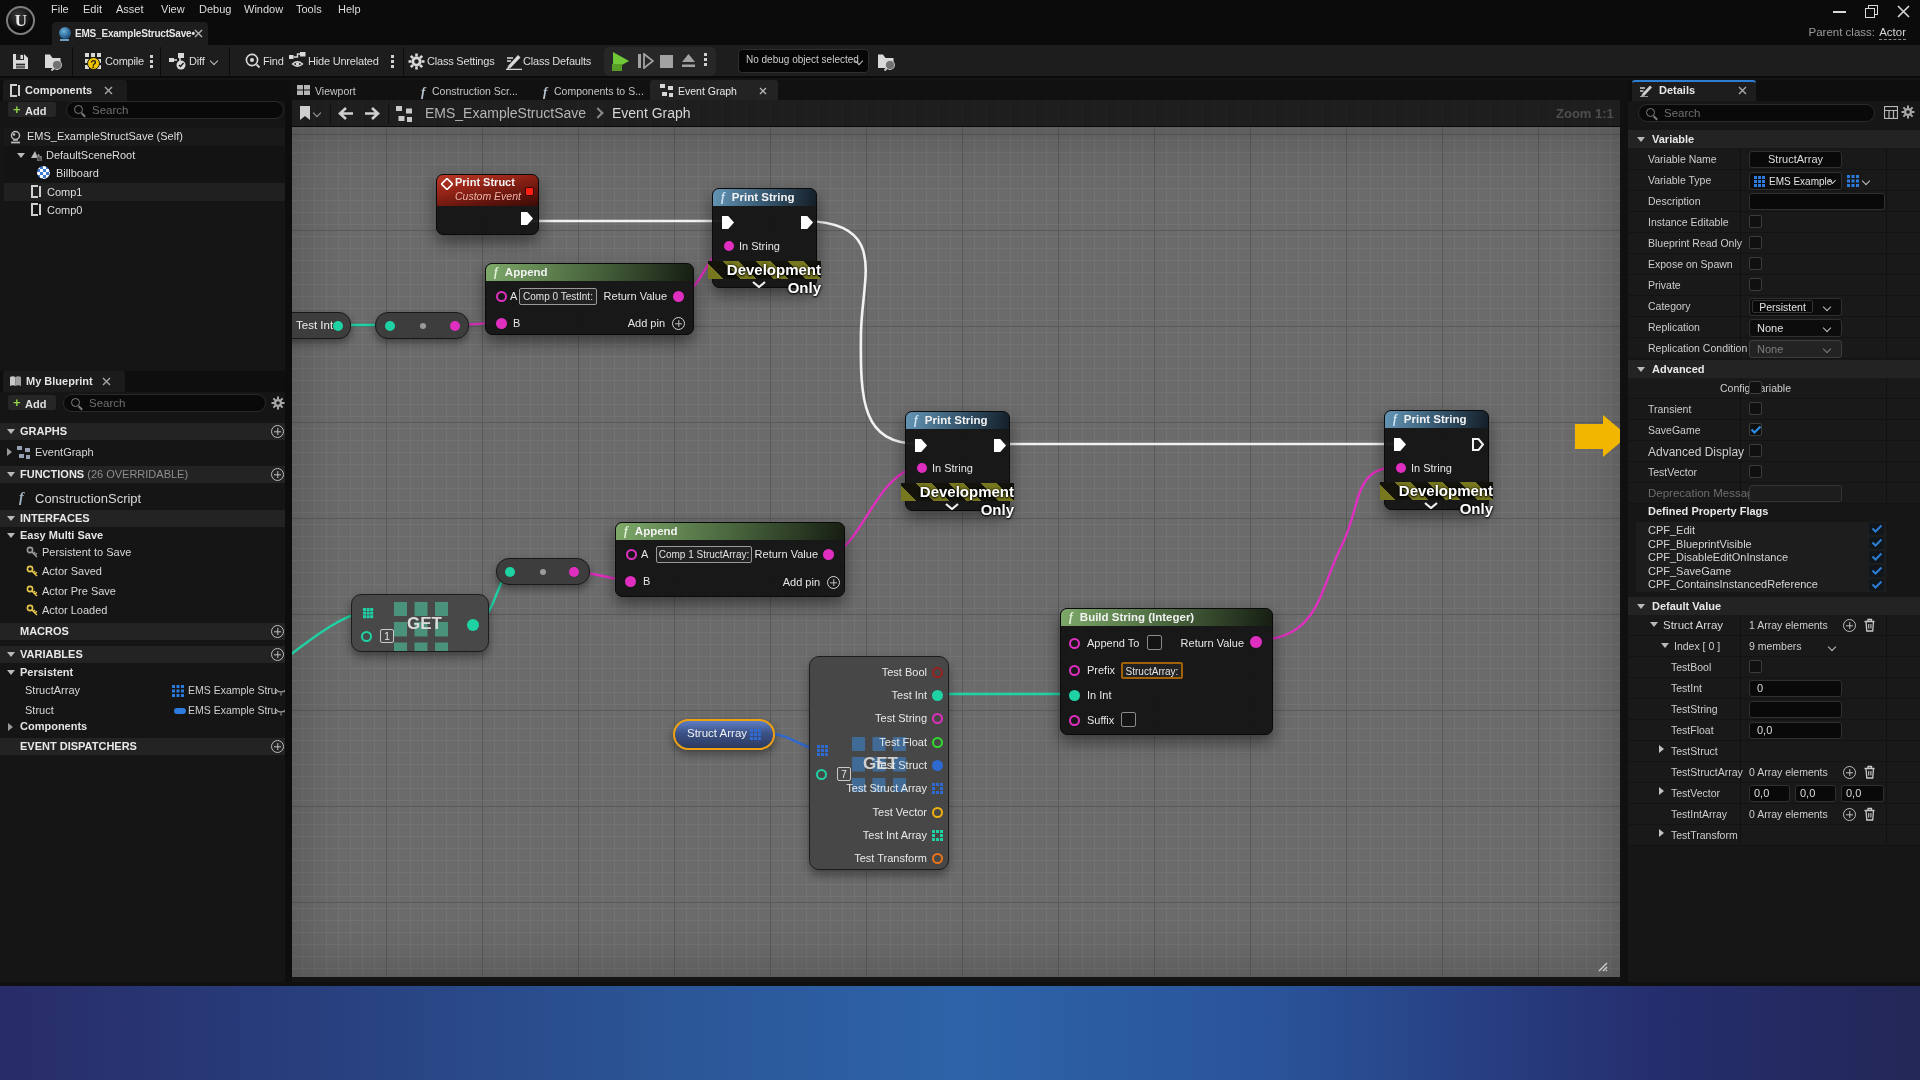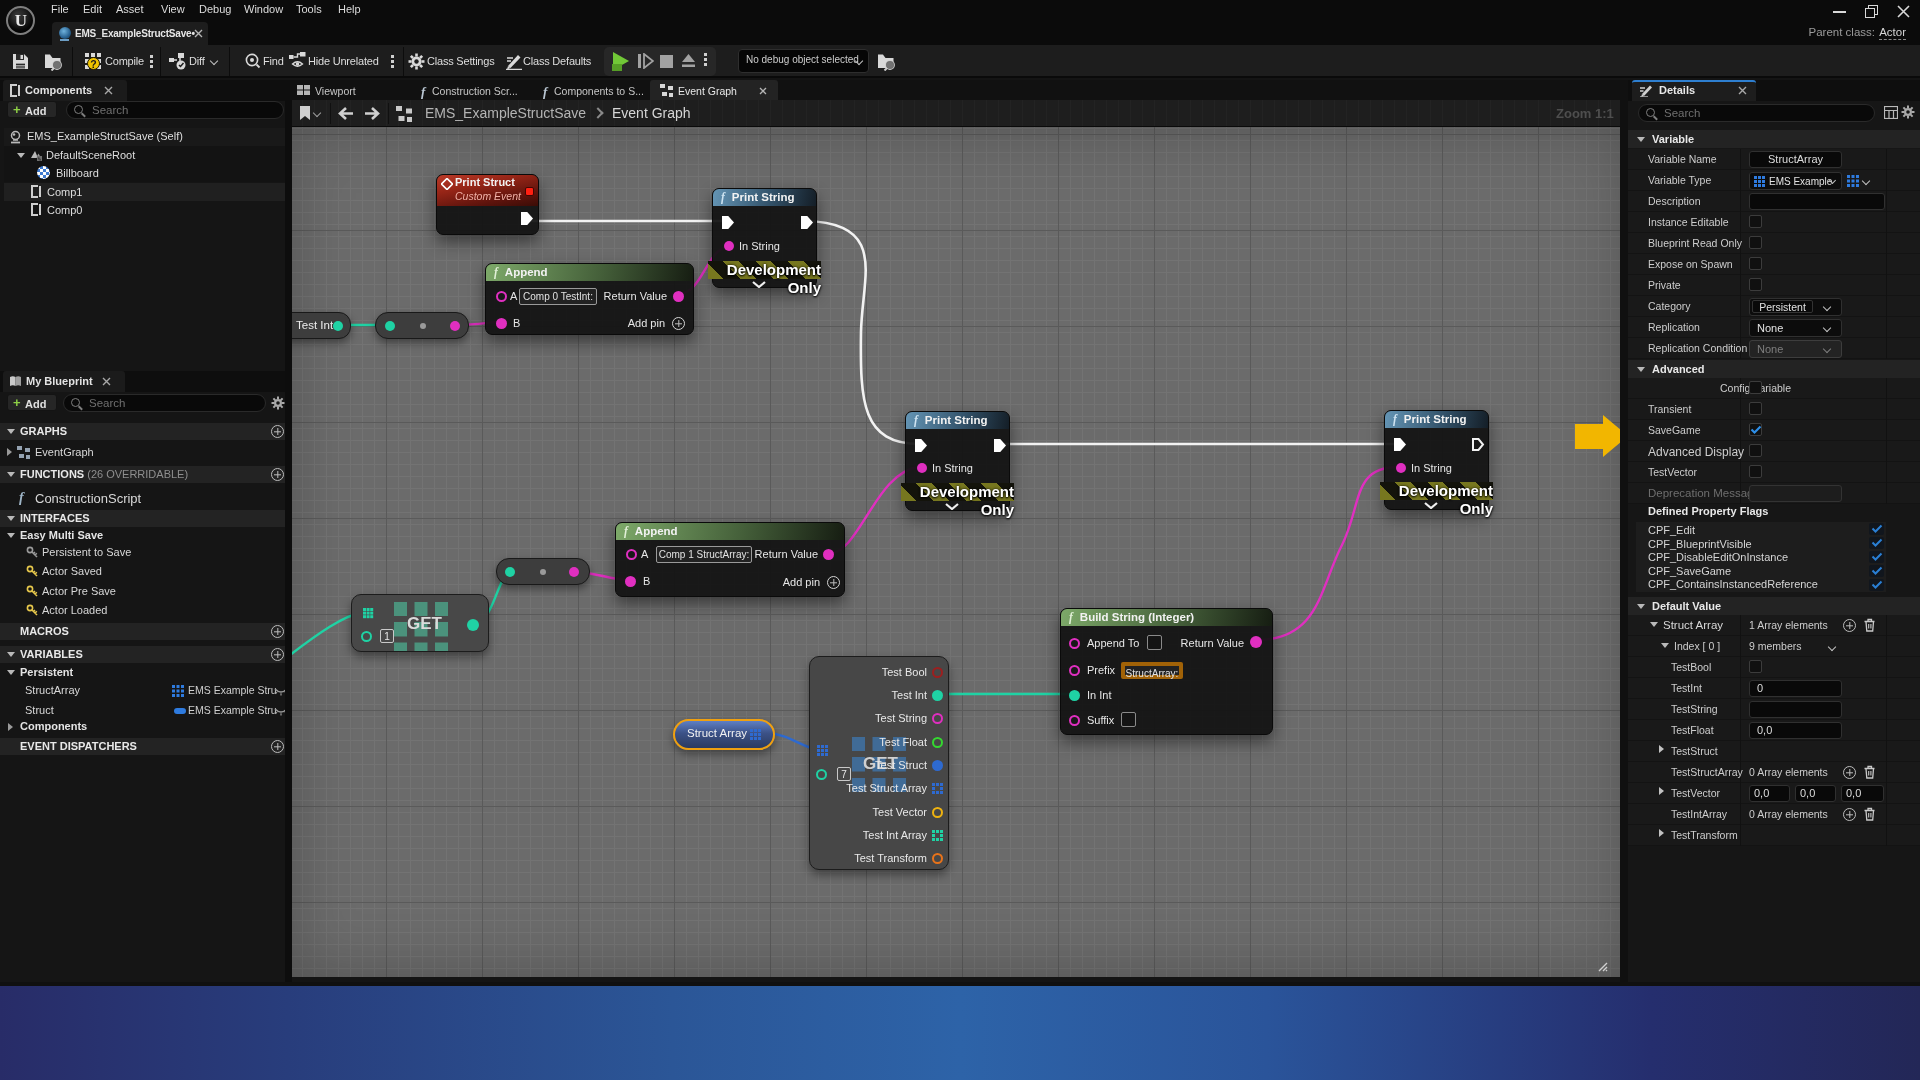--- a/index.html
+++ b/index.html
@@ -557,21 +557,21 @@
 <div class="a g9" style="left:75px;top:8px;background:#2e6ad0;box-shadow:4px 0 #2e6ad0,8px 0 #2e6ad0,0 4px #2e6ad0,4px 4px #2e6ad0,8px 4px #2e6ad0,0 8px #2e6ad0,4px 8px #2e6ad0,8px 8px #2e6ad0"></div>
 </div>
 
 <div class="node" style="left:770px;top:481px;width:213px;height:127px">
 <div class="nhdr hgreen"><span class="fi" style="margin-left:8px;color:#e2f0d8;font-weight:bold">f</span><span style="margin-left:7px">Build String (Integer)</span></div>
 <div class="a pin" style="left:8px;top:29px;border:2.5px solid #e02fc0;width:11px;height:11px"></div>
 <div class="a" style="left:26px;top:28px;color:#e6e6e6;font-size:11px">Append To</div>
 <div class="a" style="left:86px;top:26px;width:15px;height:15px;background:#141414;border:1.5px solid #8a8a8a;border-radius:2px"></div>
 <div class="a pin" style="left:8px;top:56px;border:2.5px solid #e02fc0;width:11px;height:11px"></div>
 <div class="a" style="left:26px;top:55px;color:#e6e6e6;font-size:11px">Prefix</div>
-<div class="a" style="left:60px;top:53px;width:62px;height:17px;background:#222;border:4px solid #a16207;border-radius:2px;color:#e2e2e2;font-size:10px;line-height:15px;text-align:center;white-space:nowrap">StructArray:</div>
+<div class="a" style="left:60px;top:53px;width:62px;height:17px;background:#222;border:2px solid #a16207;border-radius:2px;color:#e2e2e2;font-size:10px;line-height:15px;text-align:center;white-space:nowrap">StructArray:</div>
 <div class="a pin" style="left:8px;top:81px;background:#1fd2a4;width:11px;height:11px"></div>
 <div class="a" style="left:26px;top:80px;color:#e6e6e6;font-size:11px">In Int</div>
 <div class="a pin" style="left:8px;top:106px;border:2.5px solid #e02fc0;width:11px;height:11px"></div>
 <div class="a" style="left:26px;top:105px;color:#e6e6e6;font-size:11px">Suffix</div>
 <div class="a" style="left:60px;top:103px;width:15px;height:15px;background:#141414;border:1.5px solid #8a8a8a;border-radius:2px"></div>
 <div class="a" style="right:28px;top:28px;color:#e6e6e6;font-size:11px">Return Value</div>
 <div class="a pin" style="left:189px;top:27px;background:#e02fc0;width:12px;height:12px"></div>
 </div>
 
 <div class="node" style="left:1094px;top:283px;width:105px;height:100px">

